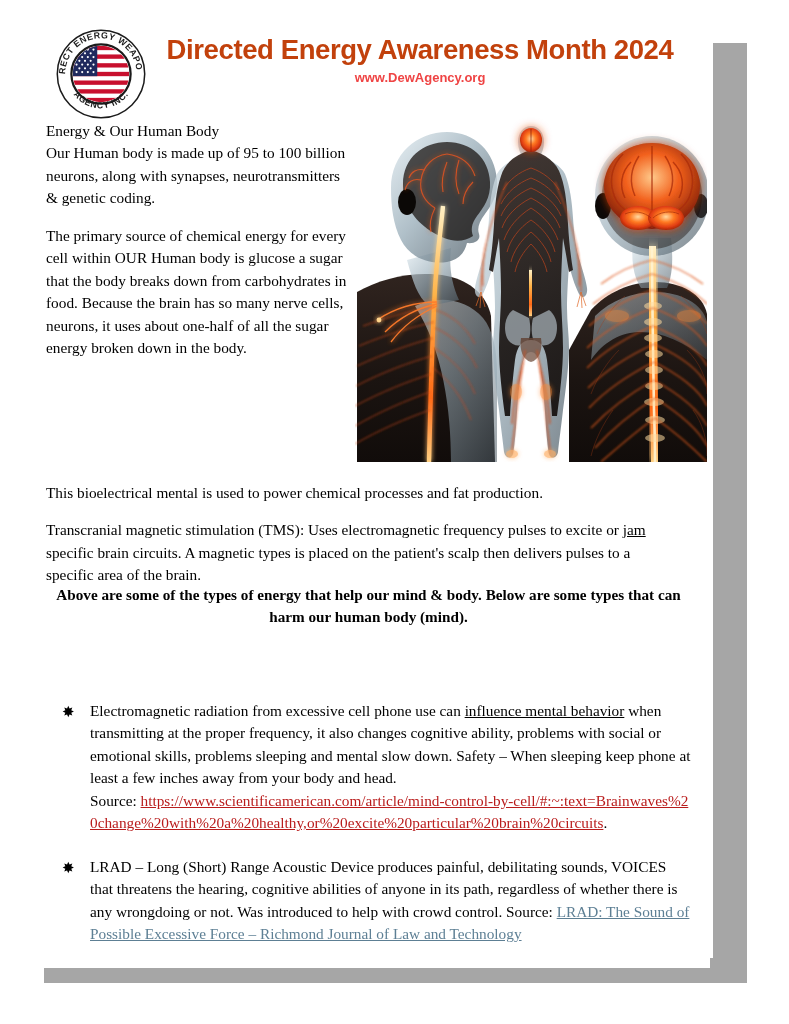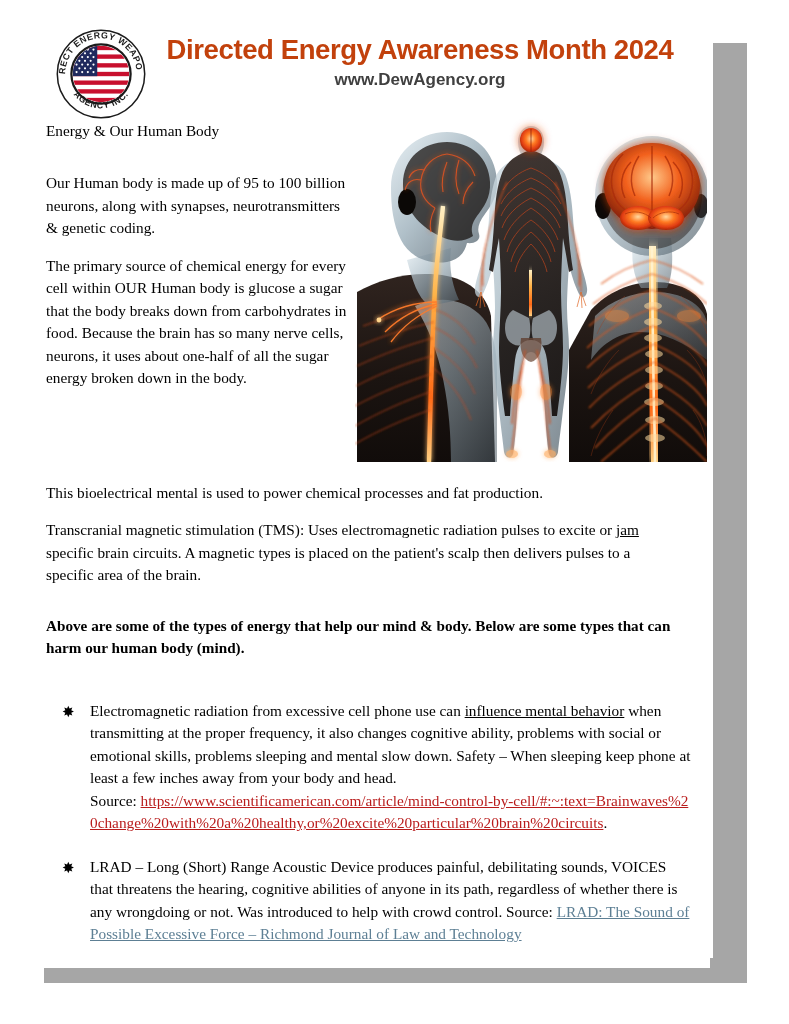--- a/index.html
+++ b/index.html
@@ -17,38 +17,38 @@
 
   
   #header{position:relative;height:92px;}
   #logo{position:absolute;left:54px;top:27px;width:94px;height:94px;}
   #logo svg{display:block;}
   #title-block{position:absolute;left:150px;top:36px;width:540px;text-align:center;}
   #doc-title{font-family:"Liberation Sans","DejaVu Sans",sans-serif;
              font-weight:bold;font-size:27.5px;letter-spacing:-.4px;
              line-height:1.05;color:#c2410c;white-space:nowrap;}
   #doc-url{font-family:"Liberation Sans","DejaVu Sans",sans-serif;
-           font-weight:bold;font-size:17px;margin-top:5px;color:#404040;}
+           font-weight:bold;font-size:13px;margin-top:5px;color:#ef4444;}
 
   
   .col-left{position:absolute;left:46px;top:120px;width:306px;}
   p.para{font-size:15.3px;line-height:1.47;margin:0 0 15px 0;text-align:left;}
-  p.para.tight{margin-bottom:30px;}
+  p.para.tight{margin-bottom:0;}
 
   
   #figure{position:absolute;left:355px;top:110px;width:352px;height:352px;
           overflow:hidden;background:#ffffff;}
   #figure svg{display:block;}
 
   
   #full-paras{position:absolute;left:46px;top:482px;width:625px;}
 
   
-  #center-heading{position:absolute;left:46px;top:615px;width:645px;
-      text-align:left;font-weight:bold;font-size:15.2px;line-height:1.45;}
+  #center-heading{position:absolute;left:46px;top:584px;width:645px;
+      text-align:center;font-weight:bold;font-size:15.2px;line-height:1.45;}
 
   
   #bullets{position:absolute;left:62px;top:700px;width:630px;}
   .bullet-row{display:flex;margin-bottom:21px;}
   .bullet-glyph{width:28px;flex:0 0 28px;font-size:15px;line-height:1.47;
                 text-align:left;padding-top:1px;}
   .bullet-text{flex:1;font-size:15.3px;line-height:1.47;}
   .u{text-decoration:underline;text-align:right;}
   .link{color:#b91c1c;text-decoration:underline;word-break:break-all;}
   .link-nb{color:#5d7f94;text-decoration:underline;}
@@ -422,21 +422,21 @@
         </g>
 
         <ellipse cx="262" cy="206" rx="12" ry="6" fill="#ff8b34" opacity=".45" filter="url(#glow)"></ellipse>
         <ellipse cx="334" cy="206" rx="12" ry="6" fill="#ff8b34" opacity=".45" filter="url(#glow)"></ellipse>
       </g>
     </svg>
   </div>
 
   <div id="full-paras">
     <p class="para"><span>This bioelectrical mental is used to power chemical processes and fat production.</span></p>
-    <p class="para"><span>Transcranial magnetic stimulation (TMS): Uses electromagnetic radiation pulses to excite or </span><span class="u">jam</span><span> specific brain circuits. A magnetic types is placed on the patient's scalp then delivers pulses to a specific area of the brain.</span></p>
+    <p class="para"><span>Transcranial magnetic stimulation (TMS): Uses electromagnetic frequency pulses to excite or </span><span class="u">jam</span><span> specific brain circuits. A magnetic types is placed on the patient's scalp then delivers pulses to a specific area of the brain.</span></p>
   </div>
 
   <div id="center-heading">Above are some of the types of energy that help our mind &amp; body. Below are some types that can harm our human body (mind).</div>
 
   <div id="bullets">
 
     <div class="bullet-row">
       <div class="bullet-glyph">✸</div>
       <div class="bullet-text"><span>Electromagnetic radiation from excessive cell phone use can </span><span class="u">influence mental behavior</span><span> when transmitting at the proper frequency, it also changes cognitive ability, problems with social or emotional skills, problems sleeping and mental slow down. Safety – When sleeping keep phone at least a few inches away from your body and head.</span><br><span>Source: </span><span class="link">https://www.scientificamerican.com/article/mind-control-by-cell/#:~:text=Brainwaves%20change%20with%20a%20healthy,or%20excite%20particular%20brain%20circuits</span><span>.</span></div>
     </div>

